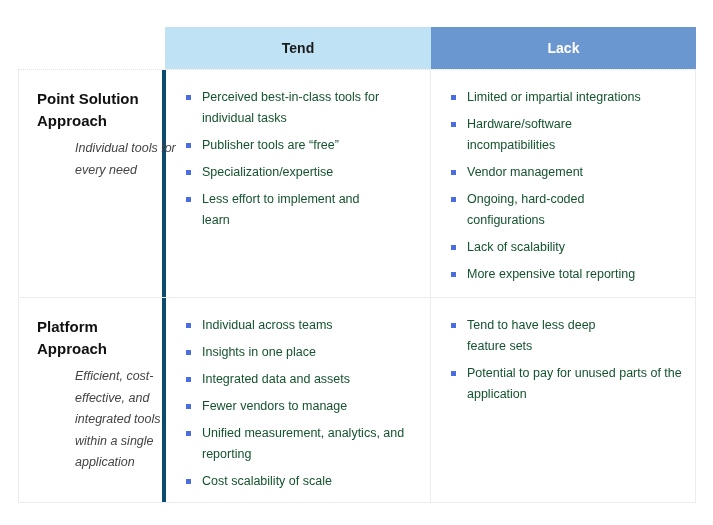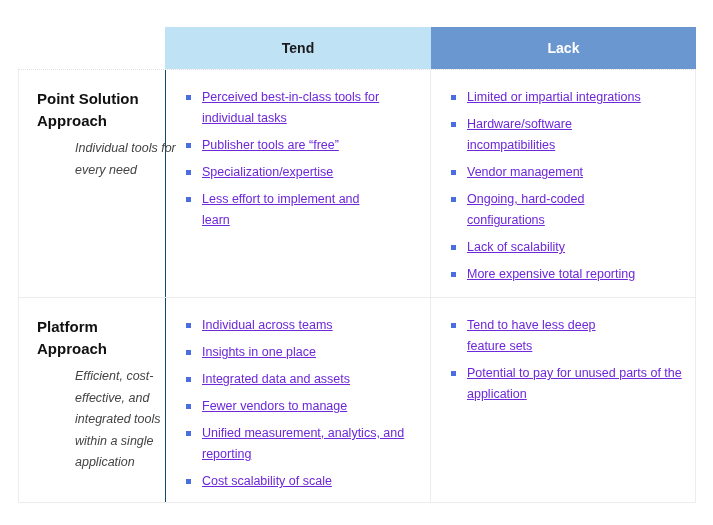--- a/index.html
+++ b/index.html
@@ -6,27 +6,27 @@
   body { width:713px; height:525px; position:relative; font-family:"Liberation Sans", sans-serif; color:#333; }
   .tbl { position:absolute; left:18px; top:27px; width:678px; }
   .hdr { display:flex; height:42px; }
   .hdr .blank { width:147px; }
   .hdr .col { display:flex; align-items:center; justify-content:center; font-weight:bold; font-size:14px; }
   .hdr .pros { width:266px; background:#bfe2f4; color:#1a1a1a; }
   .hdr .cons { width:265px; background:#6b97d0; color:#ffffff; }
   .row { display:flex; border:1px solid #ececec; border-top:none; }
   .row.first { border-top:1px dotted #e2e2e2; }
   .cell { box-sizing:border-box; }
-  .label { width:147px; padding:18px 10px 0 18px; border-right:1px solid #0c4a6e; }
+  .label { width:147px; padding:18px 10px 0 18px; border-right:4px solid #0c4a6e; }
   .pcell { width:266px; padding:17px 10px 0 20px; border-right:1px solid #ececec; }
   .ccell { width:265px; padding:17px 10px 0 20px; }
   .title { font-weight:bold; font-size:15px; line-height:22px; color:#111; }
   .sub { font-style:italic; font-size:12.5px; line-height:21.5px; color:#444; margin-top:6px;margin-left:38px; }
   ul { list-style:none; margin:0; padding:0; }
-  li { position:relative; padding-left:16px; font-size:12.5px; line-height:21px; margin-bottom:6px; color:#6d28d9;text-decoration:underline; }
+  li { position:relative; padding-left:16px; font-size:12.5px; line-height:21px; margin-bottom:6px; color:#14532d; }
   li .bullet { position:absolute; left:0; top:8px; width:5px; height:5px; background:#4a6ee0; }
   .r1 { height:227px; }
   .r2 { height:204px; }
 </style>
 </head>
 <body>
 
 <div class="tbl">
   <div class="hdr">
     <div class="blank"></div>

